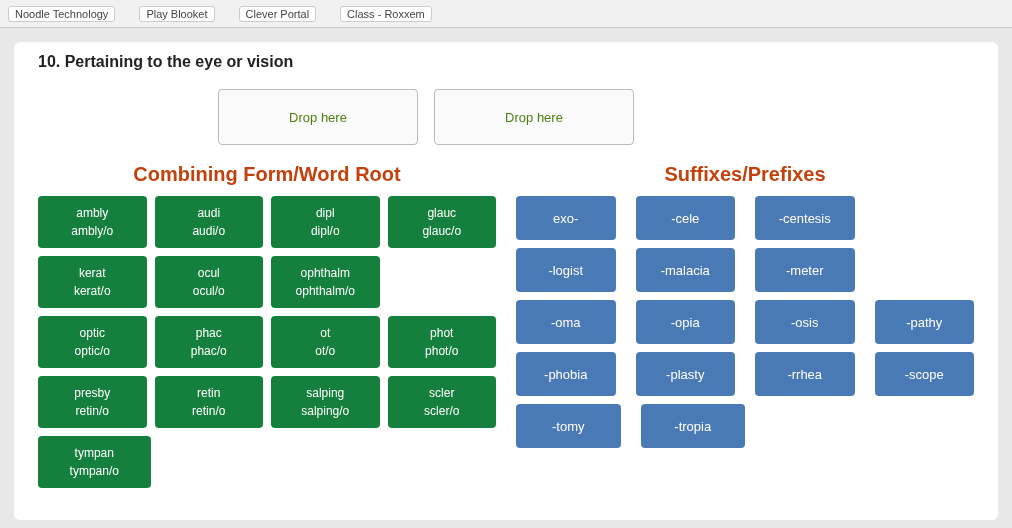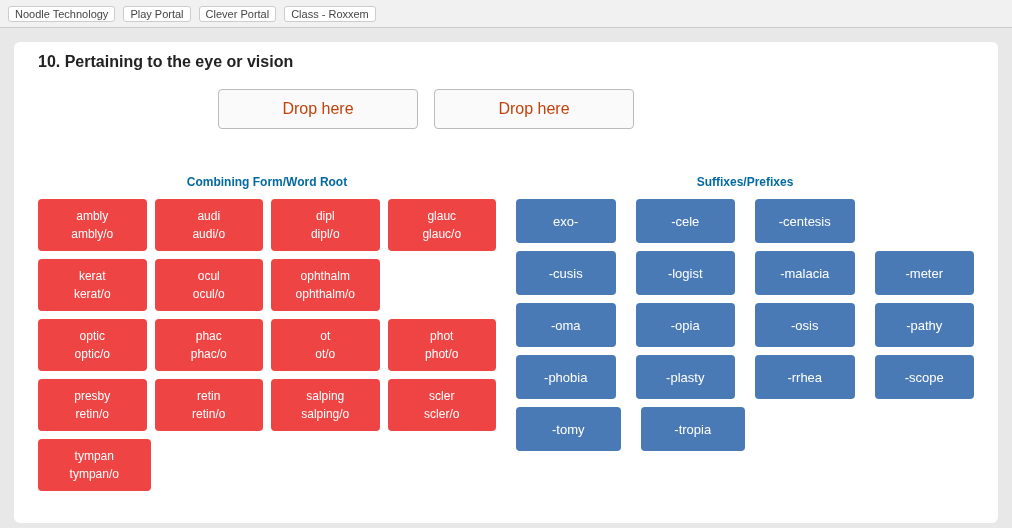--- a/index.html
+++ b/index.html
@@ -8,21 +8,21 @@
       background: #e8e8e8;
       width: 1012px;
       min-height: 528px;
     }
     .browser-bar {
       background: #f1f1f1;
       height: 28px;
       display: flex;
       align-items: center;
       padding: 0 8px;
-      gap: 8px;
+      gap: 24px;
       font-size: 11px;
       color: #444;
       border-bottom: 1px solid #ccc;
     }
     .browser-bar span {
       background: #fff;
       border: 1px solid #ccc;
       border-radius: 3px;
       padding: 1px 6px;
       font-size: 11px;
@@ -43,48 +43,47 @@
     .drop-zones {
       display: flex;
       gap: 16px;
       margin-bottom: 18px;
       padding-left: 180px;
     }
     .drop-zone {
       border: 1px solid #bbb;
       border-radius: 4px;
       width: 200px;
-      height: 40px;
+      height: 56px;
       display: flex;
       align-items: center;
       justify-content: center;
-      font-size: 16px;
-      color: #c2410c;
+      font-size: 13px;
+      color: #4d7c0f;
       background: #fafafa;
     }
     .columns-wrapper {
       display: flex;
       gap: 20px;
     }
     .left-column {
       flex: 1;
     }
     .right-column {
       flex: 1;
     }
     .section-title {
-      font-size: 12px;
+      font-size: 20px;
       font-weight: bold;
-      color: #0369a1;
+      color: #c2410c;
       margin-bottom: 10px;
       text-align: center;
-      margin-top: 28px;
     }
     .word-card {
-      background: #ef4444;
+      background: #15803d;
       color: #fff;
       border-radius: 4px;
       padding: 8px 6px;
       text-align: center;
       font-size: 12px;
       line-height: 1.5;
       cursor: pointer;
       min-height: 52px;
       display: flex;
       align-items: center;
@@ -120,21 +119,21 @@
       grid-template-columns: repeat(4, 1fr);
       gap: 8px;
       margin-bottom: 8px;
     }
   </style>
 </head>
 <body>
 
 <div class="browser-bar">
   <span>Noodle Technology</span>
-  <span>Play Portal</span>
+  <span>Play Blooket</span>
   <span>Clever Portal</span>
   <span>Class - Roxxem</span>
 </div>
 
 <div class="main-content">
   <div class="question-title">
     <span>10</span>. <span>Pertaining to the eye or vision</span>
   </div>
 
   <div class="drop-zones">
@@ -263,21 +262,20 @@
     <div class="right-column">
       <div class="section-title">Suffixes/Prefixes</div>
 
       <div class="suffix-grid-row">
         <div class="suffix-card">exo-</div>
         <div class="suffix-card">-cele</div>
         <div class="suffix-card">-centesis</div>
       </div>
 
       <div class="suffix-grid-row">
-        <div class="suffix-card">-cusis</div>
         <div class="suffix-card">-logist</div>
         <div class="suffix-card">-malacia</div>
         <div class="suffix-card">-meter</div>
       </div>
 
       <div class="suffix-grid-row">
         <div class="suffix-card">-oma</div>
         <div class="suffix-card">-opia</div>
         <div class="suffix-card">-osis</div>
         <div class="suffix-card">-pathy</div>

